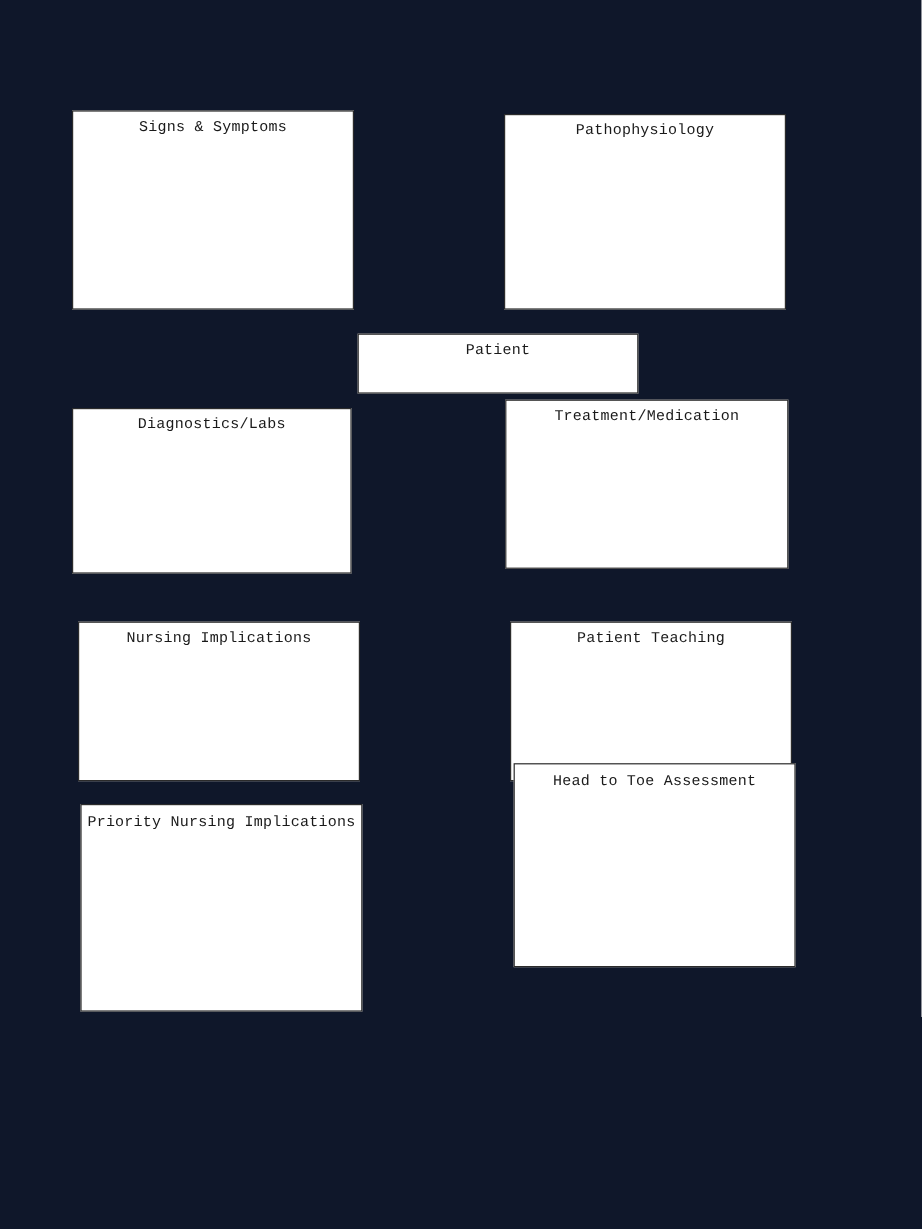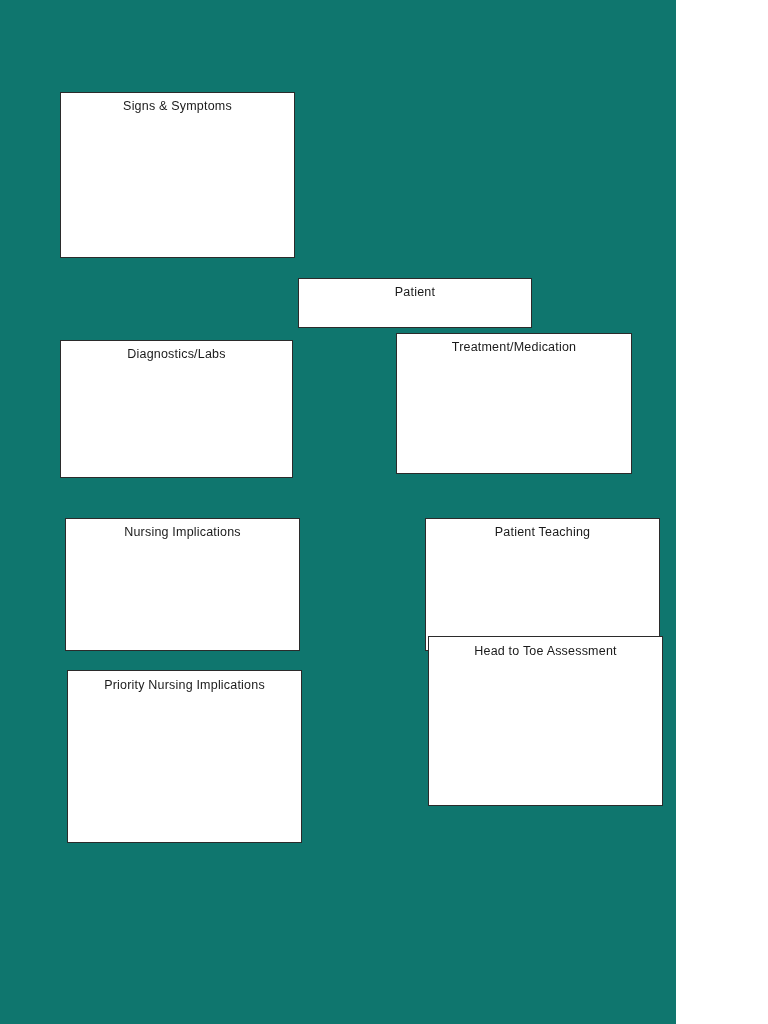--- a/index.html
+++ b/index.html
@@ -2,24 +2,24 @@
 <html><head>
 <meta charset="utf-8">
 <style>
   html, body {
     margin: 0;
     padding: 0;
     background: #ffffff;
   }
   .page {
     position: relative;
-    width: 676px;
+    width: 768px;
     height: 1024px;
-    background: #0f766e;
-    font-family: Liberation Sans, sans-serif;
+    background: #0f172a;
+    font-family: Liberation Mono, monospace;
     overflow: hidden;
   }
   .box {
     position: absolute;
     border: 1px solid #2b2b2b;
     background: #ffffff;
     box-sizing: border-box;
     display: flex;
     justify-content: center;
     align-items: flex-start;
@@ -29,36 +29,39 @@
     font-size: 12.5px;
     color: #1a1a1a;
     letter-spacing: 0.2px;
     white-space: nowrap;
   }
   
   .b-signs        { left: 60px;  top: 92px;  width: 235px; height: 166px; }
   .b-patho        { left: 420px; top: 95px;  width: 235px; height: 163px; }
   .b-patient      { left: 266px; top: 278px; width: 234px; height: 50px; margin-left: 32px;  }
   .b-diag         { left: 60px;  top: 340px; width: 233px; height: 138px; }
-  .b-treat        { left: 396px; top: 333px; width: 236px; height: 141px; }
+  .b-treat        { left: 421px; top: 333px; width: 236px; height: 141px; }
   .b-nursimpl     { left: 65px;  top: 518px; width: 235px; height: 133px; text-align: center; }
   .b-patteach     { left: 425px; top: 518px; width: 235px; height: 133px; }
   .b-priority     { left: 67px;  top: 670px; width: 235px; height: 173px; }
   .b-headtotoe    { left: 428px; top: 636px; width: 235px; height: 170px; text-align: right; }
   .b-priority .label, .b-headtotoe .label { margin-top: 7px; }
 </style>
 </head>
 <body>
 
 <div class="page">
 
   <div class="box b-signs">
     <span class="label">Signs &amp; Symptoms</span>
   </div>
 
+  <div class="box b-patho">
+    <span class="label">Pathophysiology</span>
+  </div>
 
   <div class="box b-patient">
     <span class="label">Patient</span>
   </div>
 
   <div class="box b-diag">
     <span class="label">Diagnostics/Labs</span>
   </div>
 
   <div class="box b-treat">

